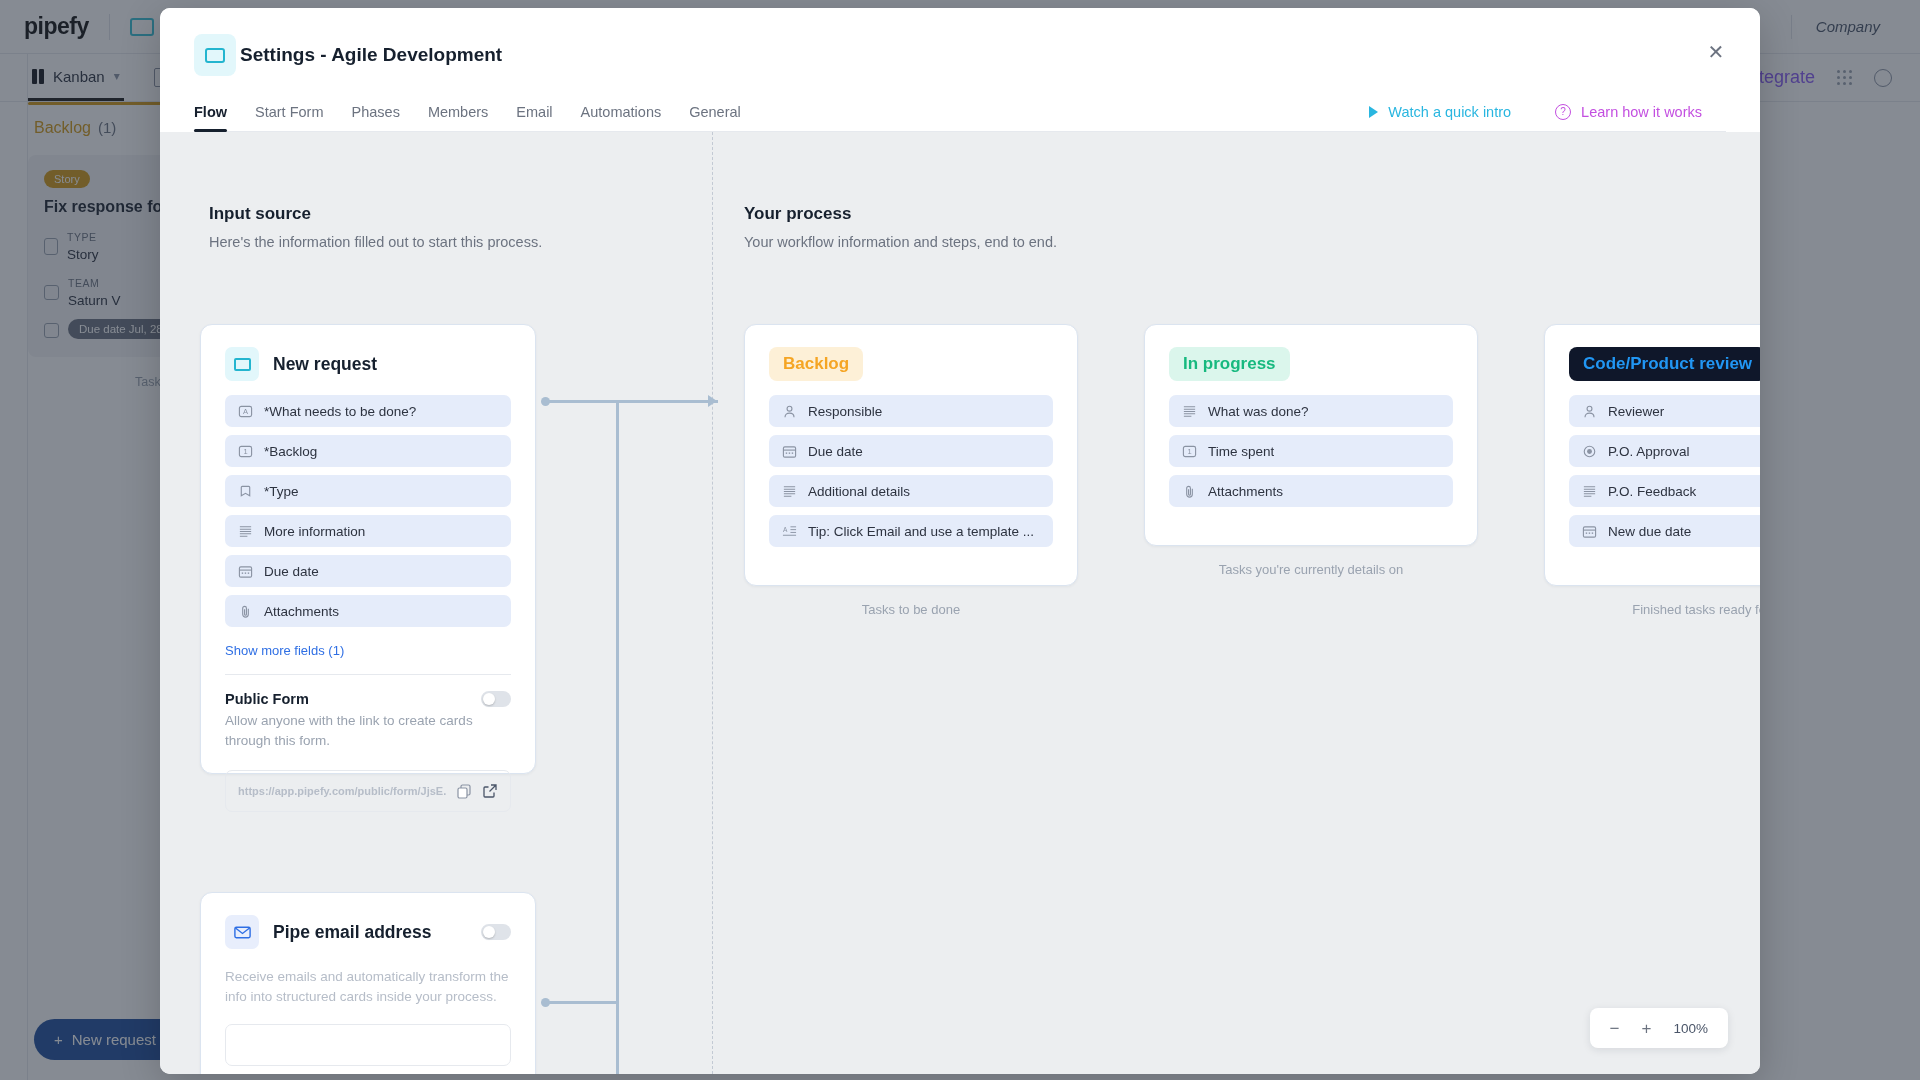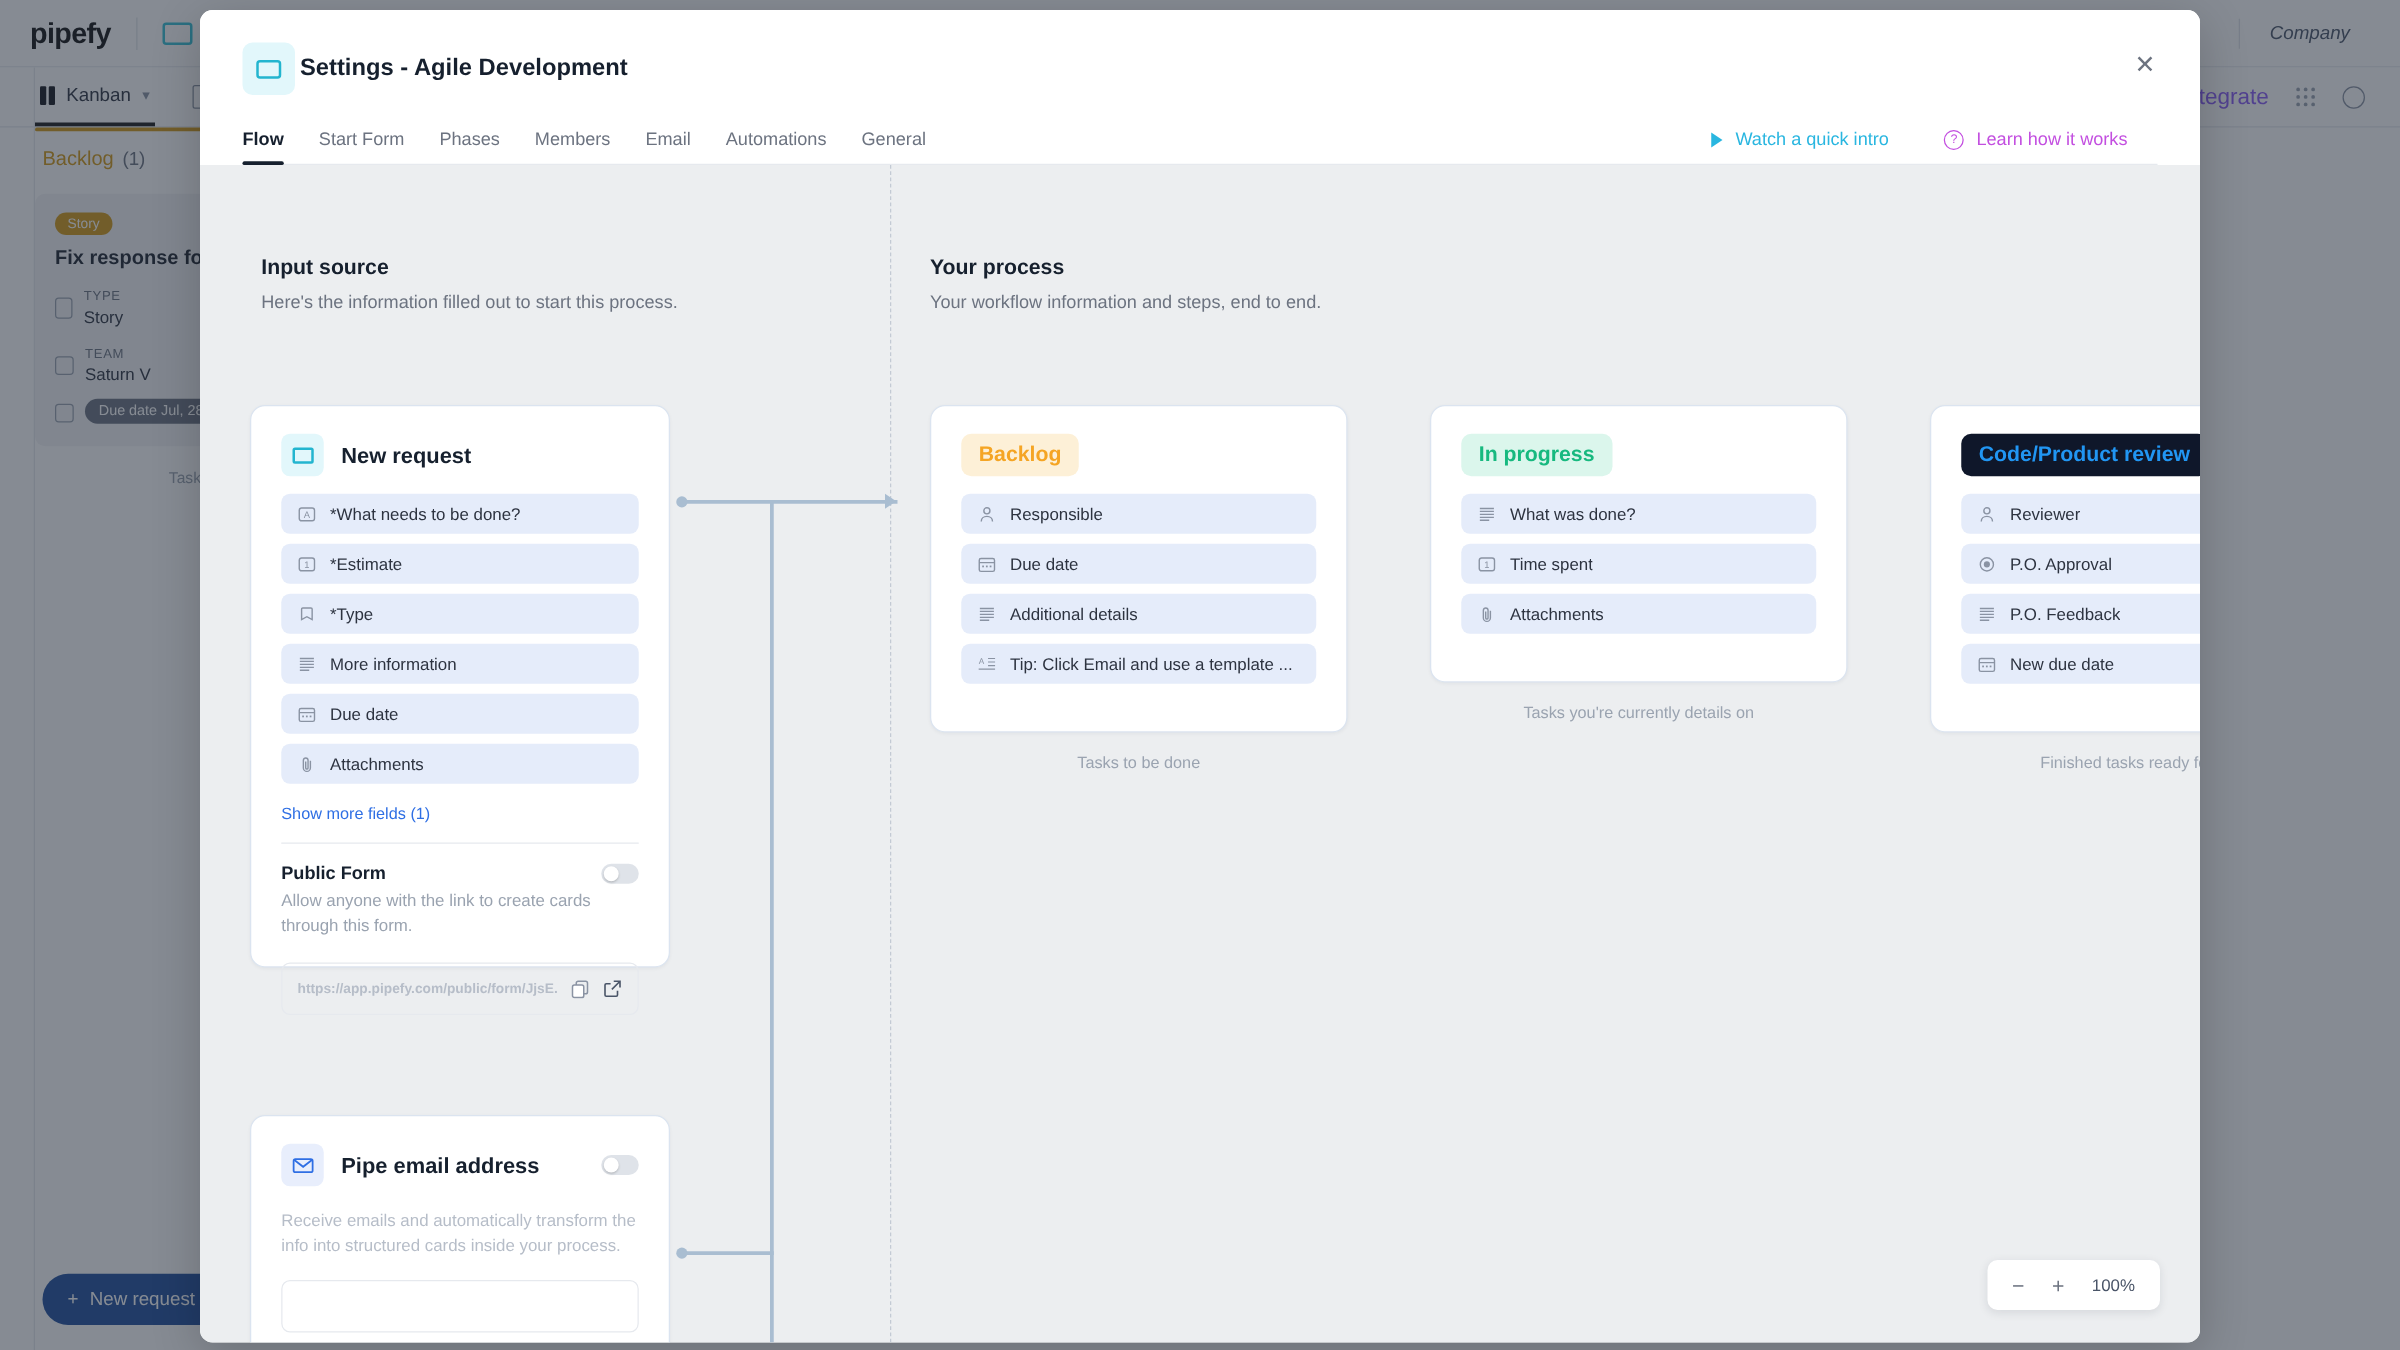--- a/index.html
+++ b/index.html
@@ -369,21 +369,21 @@
             </span>
           <span class="fl">*What needs to be done?</span>
         </div>
         <div class="field">
           <span class="fic">
               <svg viewBox="0 0 16 16">
                 <rect x="1.5" y="2.5" width="13" height="11" rx="2" fill="none" stroke="#8a93a3" stroke-width="1.2"></rect>
                 <text x="8" y="11" font-size="8" fill="#8a93a3" text-anchor="middle" font-family="Liberation Sans">1</text>
               </svg>
             </span>
-          <span class="fl">*Estimate</span>
+          <span class="fl">*Backlog</span>
         </div>
         <div class="field">
           <span class="fic">
               <svg viewBox="0 0 16 16">
                 <path d="M4.5 2.5h7a1 1 0 011 1v9l-4.5-2.5L3.5 12.5v-9a1 1 0 011-1z" fill="none" stroke="#8a93a3" stroke-width="1.2"></path>
               </svg>
             </span>
           <span class="fl">*Type</span>
         </div>
         <div class="field">

